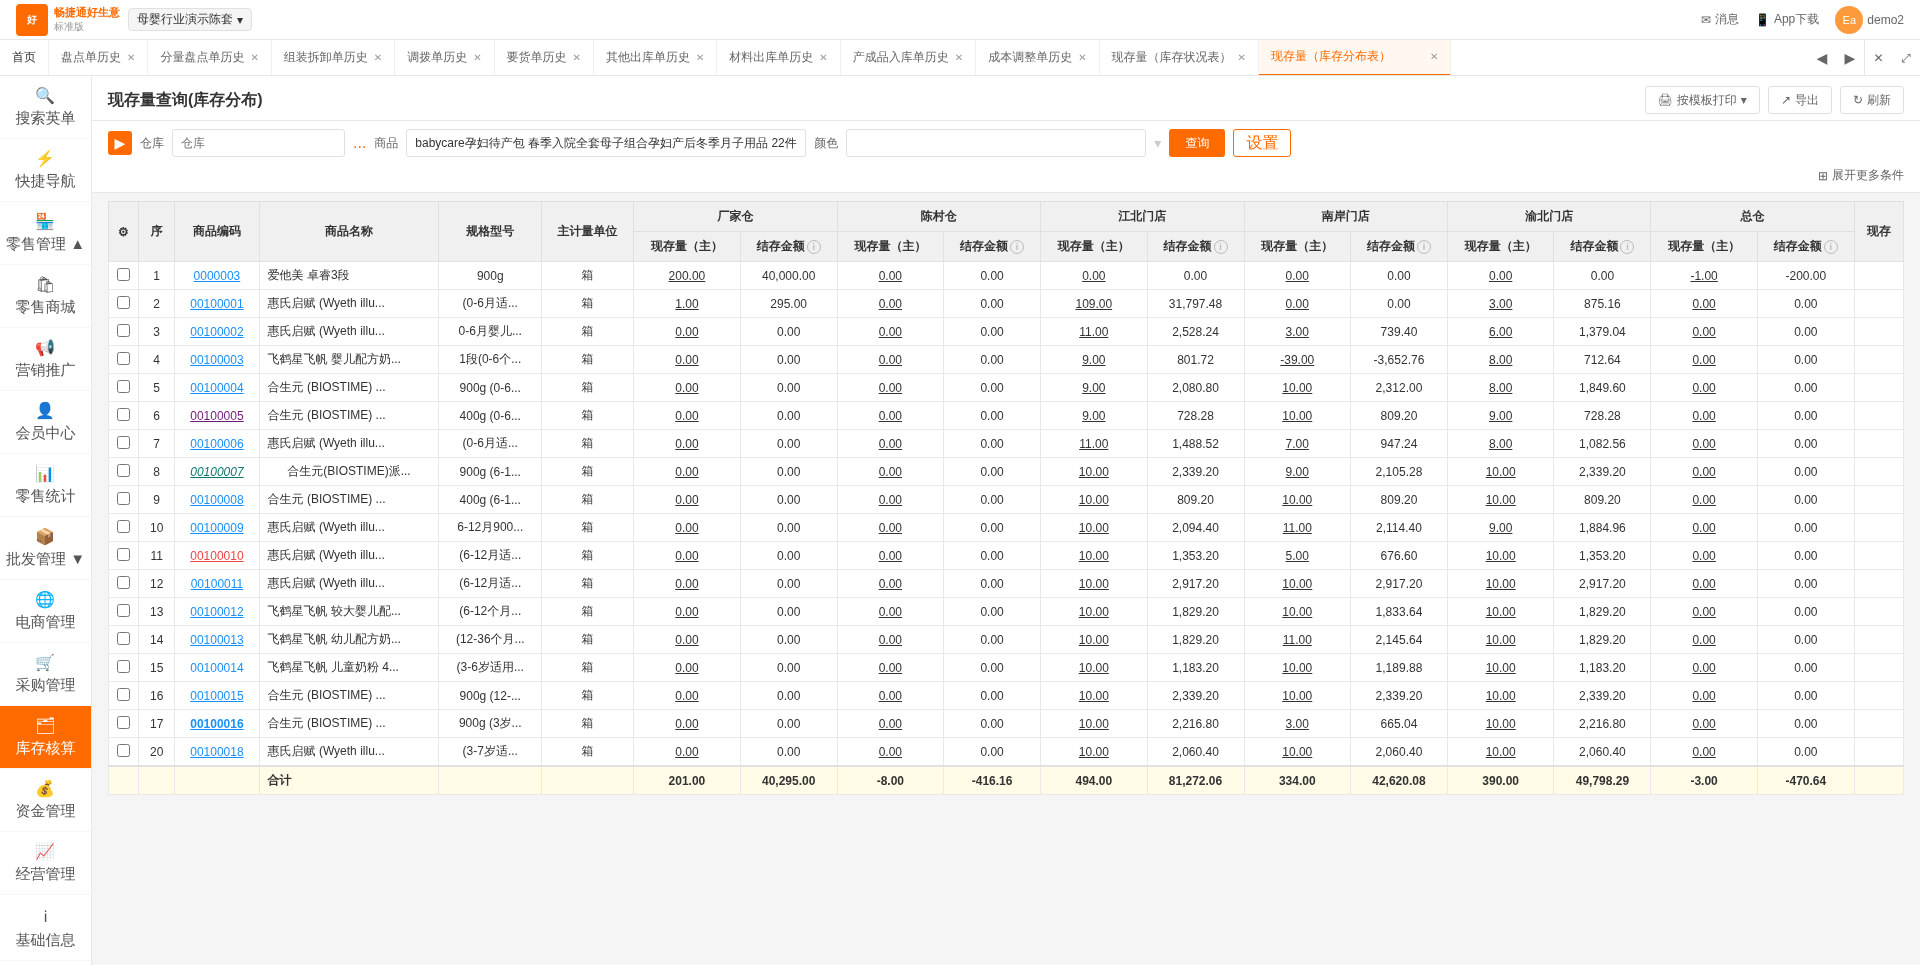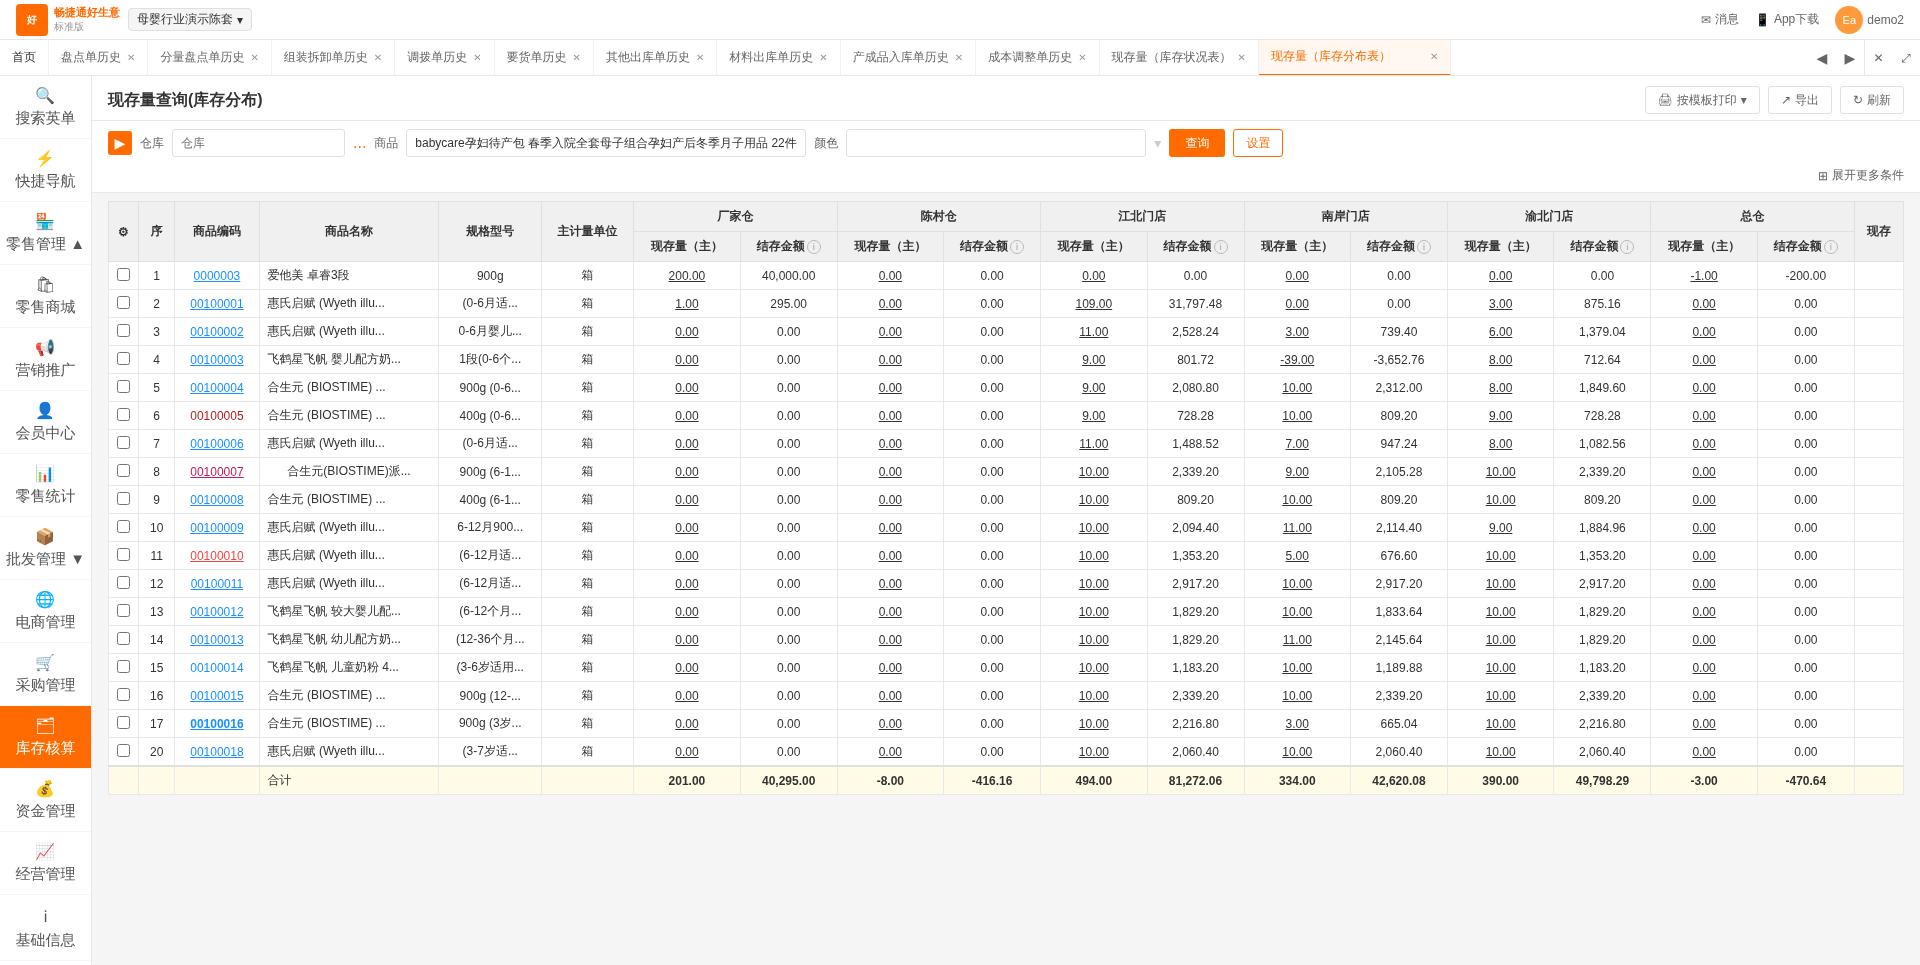--- a/index.html
+++ b/index.html
@@ -47,21 +47,21 @@
     
     .filter-area { background: #fff; padding: 8px 16px; border-bottom: 1px solid #e8e8e8; display: flex; align-items: center; gap: 8px; flex-wrap: wrap; }
     .filter-row { display: flex; align-items: center; gap: 8px; width: 100%; }
     .filter-expand { background: #ff6b00; color: white; border: none; border-radius: 3px; width: 24px; height: 24px; cursor: pointer; font-size: 14px; display: flex; align-items: center; justify-content: center; flex-shrink: 0; }
     .filter-label { font-size: 12px; color: #666; white-space: nowrap; }
     .filter-input { height: 28px; border: 1px solid #e0e0e0; border-radius: 3px; padding: 0 8px; font-size: 12px; color: #333; background: #fff; flex: 0 0 120px; }
     .filter-input-wide { flex: 0 0 400px; }
     .filter-input-color { flex: 0 0 300px; }
     .filter-dots { color: #ff6b00; font-size: 16px; cursor: pointer; }
     .btn-query { height: 28px; padding: 0 16px; background: #ff6b00; border: none; border-radius: 3px; color: white; cursor: pointer; font-size: 12px; }
-    .btn-setting { height: 28px; padding: 0 12px; border: 1px solid #ff6b00; background: #fff; border-radius: 3px; color: #ff6b00; cursor: pointer; font-size: 12px; }
+    .btn-setting { height: 28px; padding: 0 12px; border: 1px solid #ff6b00; background: #fff; border-radius: 3px; color: #ff6b00; cursor: pointer; font-size: 16px; }
     .expand-conditions { display: flex; align-items: center; gap: 4px; color: #666; font-size: 12px; cursor: pointer; margin-left: auto; }
     
     
     .table-area { flex: 1; overflow: auto; padding: 0 16px 8px; background: #f5f5f5; }
     .data-table { width: 100%; border-collapse: collapse; background: #fff; font-size: 12px; margin-top: 8px; }
     .data-table th { background: #f0f0f0; padding: 6px 8px; text-align: center; border: 1px solid #e0e0e0; font-weight: 600; color: #333; white-space: nowrap; position: sticky; top: 0; z-index: 1; }
     .data-table td { padding: 5px 8px; text-align: center; border: 1px solid #e8e8e8; color: #333; white-space: nowrap; }
     .negative { color: #ff4d4f; }
     .underline { text-decoration: underline; cursor: pointer; }
     .footer-row td { background: #fffbe6; font-weight: 600; border-top: 2px solid #e0e0e0; }
@@ -419,21 +419,21 @@
     <td class="">2,312.00</td>
     <td class="underline">8.00</td>
     <td>1,849.60</td>
     <td class="underline">0.00</td>
     <td class="">0.00</td>
     <td></td>
   </tr>
             <tr>
     <td><input type="checkbox" style=""></td>
     <td>6</td>
-    <td style="color:#b91c1c;cursor:pointer;">00100005</td>
+    <td style="color:#701a75;text-decoration:underline;cursor:pointer;">00100005</td>
     <td style="text-align:left;max-width:160px;overflow:hidden;text-overflow:ellipsis;">合生元 (BIOSTIME) ...</td>
     <td>400g (0-6...</td>
     <td>箱</td>
     <td class="underline">0.00</td>
     <td>0.00</td>
     <td class="underline">0.00</td>
     <td>0.00</td>
     <td class="underline">9.00</td>
     <td>728.28</td>
     <td class="underline">10.00</td>
@@ -461,21 +461,21 @@
     <td class="">947.24</td>
     <td class="underline">8.00</td>
     <td>1,082.56</td>
     <td class="underline">0.00</td>
     <td class="">0.00</td>
     <td></td>
   </tr>
             <tr>
     <td><input type="checkbox" style=""></td>
     <td>8</td>
-    <td style="color:#be185d;text-decoration:underline;cursor:pointer;">00100007</td>
+    <td style="color:#0f766e;text-decoration:underline;cursor:pointer;font-style:italic;">00100007</td>
     <td style="text-align:center;max-width:160px;overflow:hidden;text-overflow:ellipsis;">合生元(BIOSTIME)派...</td>
     <td>900g (6-1...</td>
     <td>箱</td>
     <td class="underline">0.00</td>
     <td>0.00</td>
     <td class="underline">0.00</td>
     <td>0.00</td>
     <td class="underline">10.00</td>
     <td>2,339.20</td>
     <td class="underline">9.00</td>
@@ -695,21 +695,21 @@
     <td class="underline">0.00</td>
     <td class="">0.00</td>
     <td></td>
   </tr>
           </tbody>
         <tfoot id="table-footer">
         <tr class="footer-row">
   <td></td>
   <td></td>
   <td></td>
-  <td style="text-align:left;font-weight:normal;margin-top:47px;">合计</td>
+  <td style="text-align:left;font-weight:bold;margin-top:47px;">合计</td>
   <td></td>
   <td></td>
   <td>201.00</td>
   <td>40,295.00</td>
   <td class="negative">-8.00</td>
   <td class="negative">-416.16</td>
   <td>494.00</td>
   <td>81,272.06</td>
   <td>334.00</td>
   <td>42,620.08</td>

